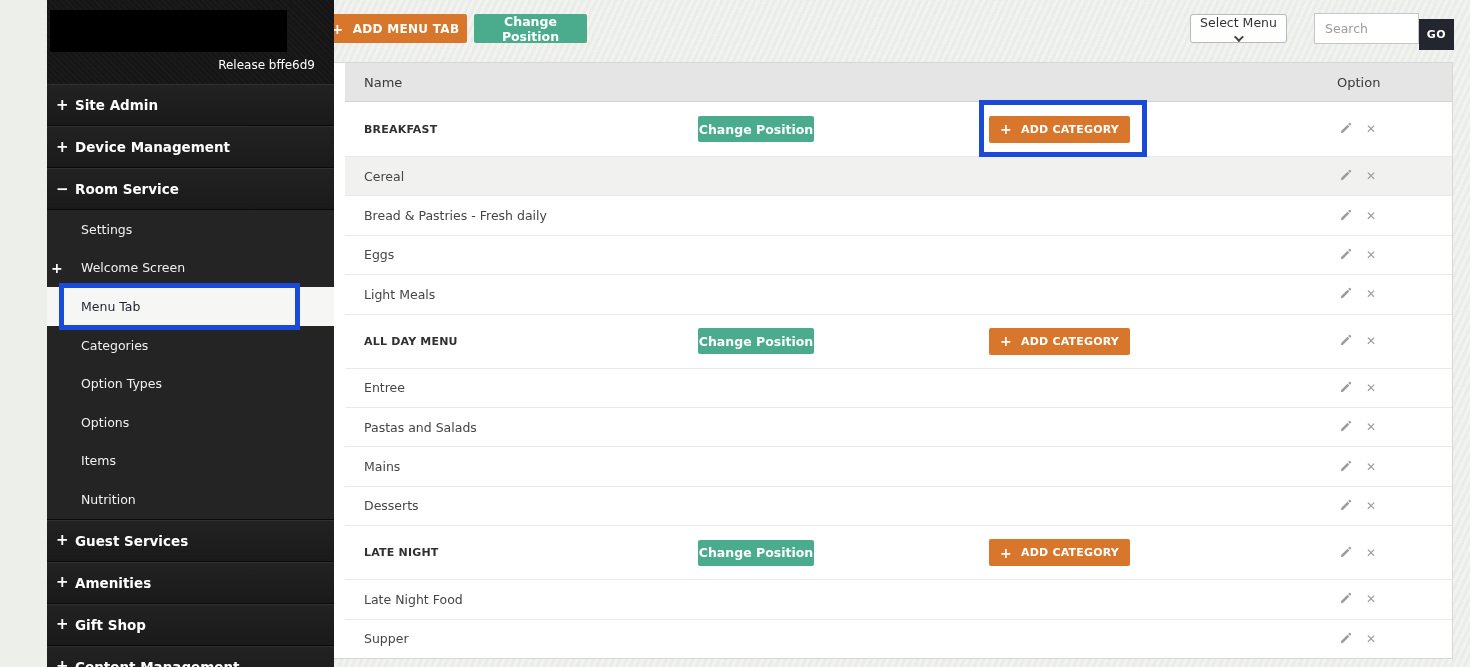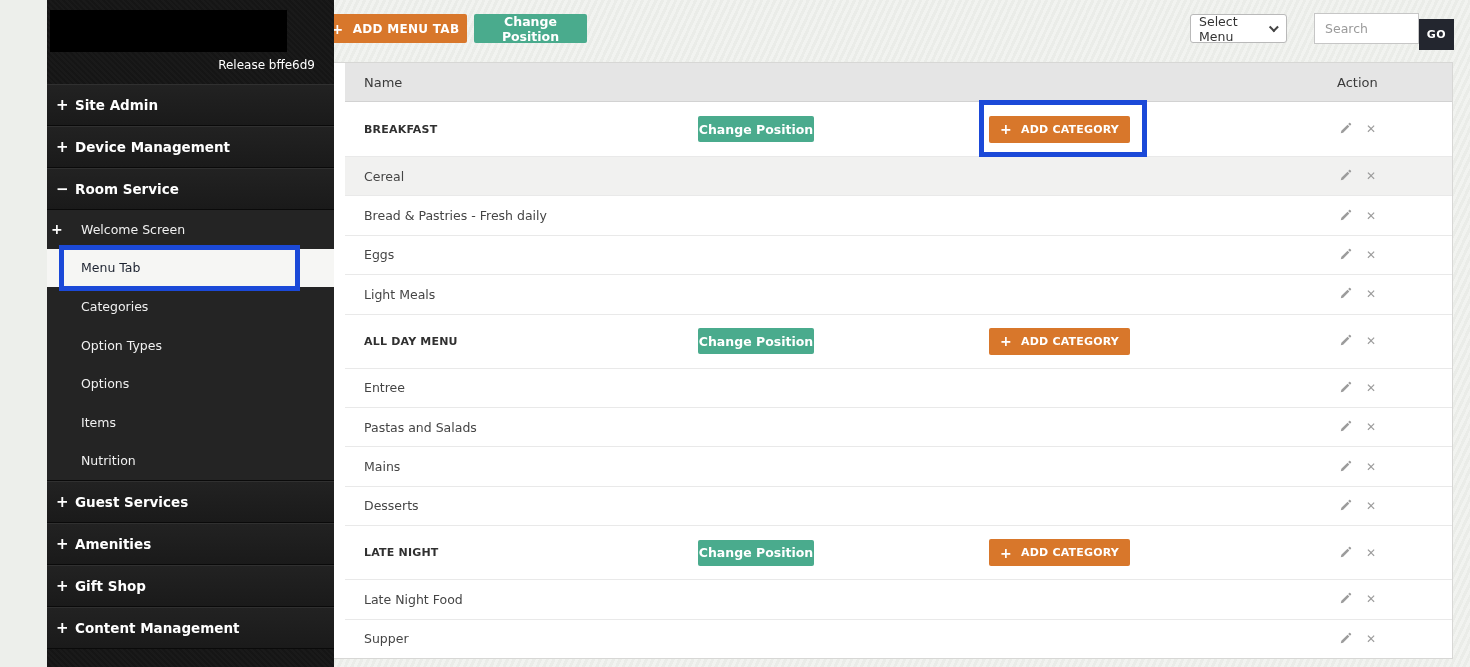--- a/index.html
+++ b/index.html
@@ -66,21 +66,21 @@
   }
   .btn .plus{font-size:14px; font-weight:bold; margin-right:9px;}
   .btn-orange{background:var(--orange);}
   .btn-teal{background:var(--teal);}
   .tb-add-menu{position:absolute; left:37px; top:14px; width:143px; height:29px; font-size:12px; letter-spacing:.3px;}
   .tb-change-pos{position:absolute; left:187px; top:14px; width:113px; height:29px; font-size:12.5px;}
   .select-menu{
     position:absolute; left:903px; top:14px; width:97px; height:29px;
     background:#fff; border:1px solid #b9b9b9; border-radius:3px;
     display:flex; align-items:center; font-size:12.5px; color:#333;
-    padding:0 8px; cursor:pointer; justify-content:space-between;
+    padding:0 8px; cursor:pointer; justify-content:space-between;flex-direction:column;
   }
   .chevron{
     width:7px; height:7px; border-right:2px solid #444; border-bottom:2px solid #444;
     transform:rotate(45deg) translateY(-2px); margin-right:2px;
   }
   .search-input{
     position:absolute; left:1027px; top:13px; width:105px; height:31px;
     border:1px solid #c6c6c6; background:#fff; padding:0 10px;
     font-size:12.5px; color:#333; font-family:inherit; outline:none;
   }
@@ -139,20 +139,25 @@
       <div class="nav-item">
     <span class="nav-toggle-icon">+</span>
     <span class="nav-label">Device Management</span>
   </div>
       <div class="nav-item">
     <span class="nav-toggle-icon">−</span>
     <span class="nav-label">Room Service</span>
   </div>
       <div class="subnav">
         <div class="subnav-item">
+
+    <span class="subnav-label">Settings</span>
+
+  </div>
+        <div class="subnav-item">
     <span class="subnav-plus">+</span>
     <span class="subnav-label">Welcome Screen</span>
 
   </div>
         <div class="subnav-item active">
 
     <span class="subnav-label">Menu Tab</span>
     <span class="subnav-annotation"></span>
   </div>
         <div class="subnav-item">
@@ -214,21 +219,21 @@
     <span class="chevron"></span>
   </div>
 
   <input class="search-input" type="text" placeholder="Search" style="">
 
   <button class="btn go-btn">GO</button>
 
   <div class="table">
     <div class="thead">
       <span class="th-name">Name</span>
-      <span class="th-action">Action</span>
+      <span class="th-action">Option</span>
     </div>
     <div id="table-body">
         <div class="row menu">
     <span class="row-name">BREAKFAST</span>
     <button class="btn btn-teal btn-cp">Change Position</button>
     <button class="btn btn-orange btn-ac">
       <span class="plus">+</span>
       <span class="ac-label">ADD CATEGORY</span>
     </button>
     <span class="row-annotation"></span>

